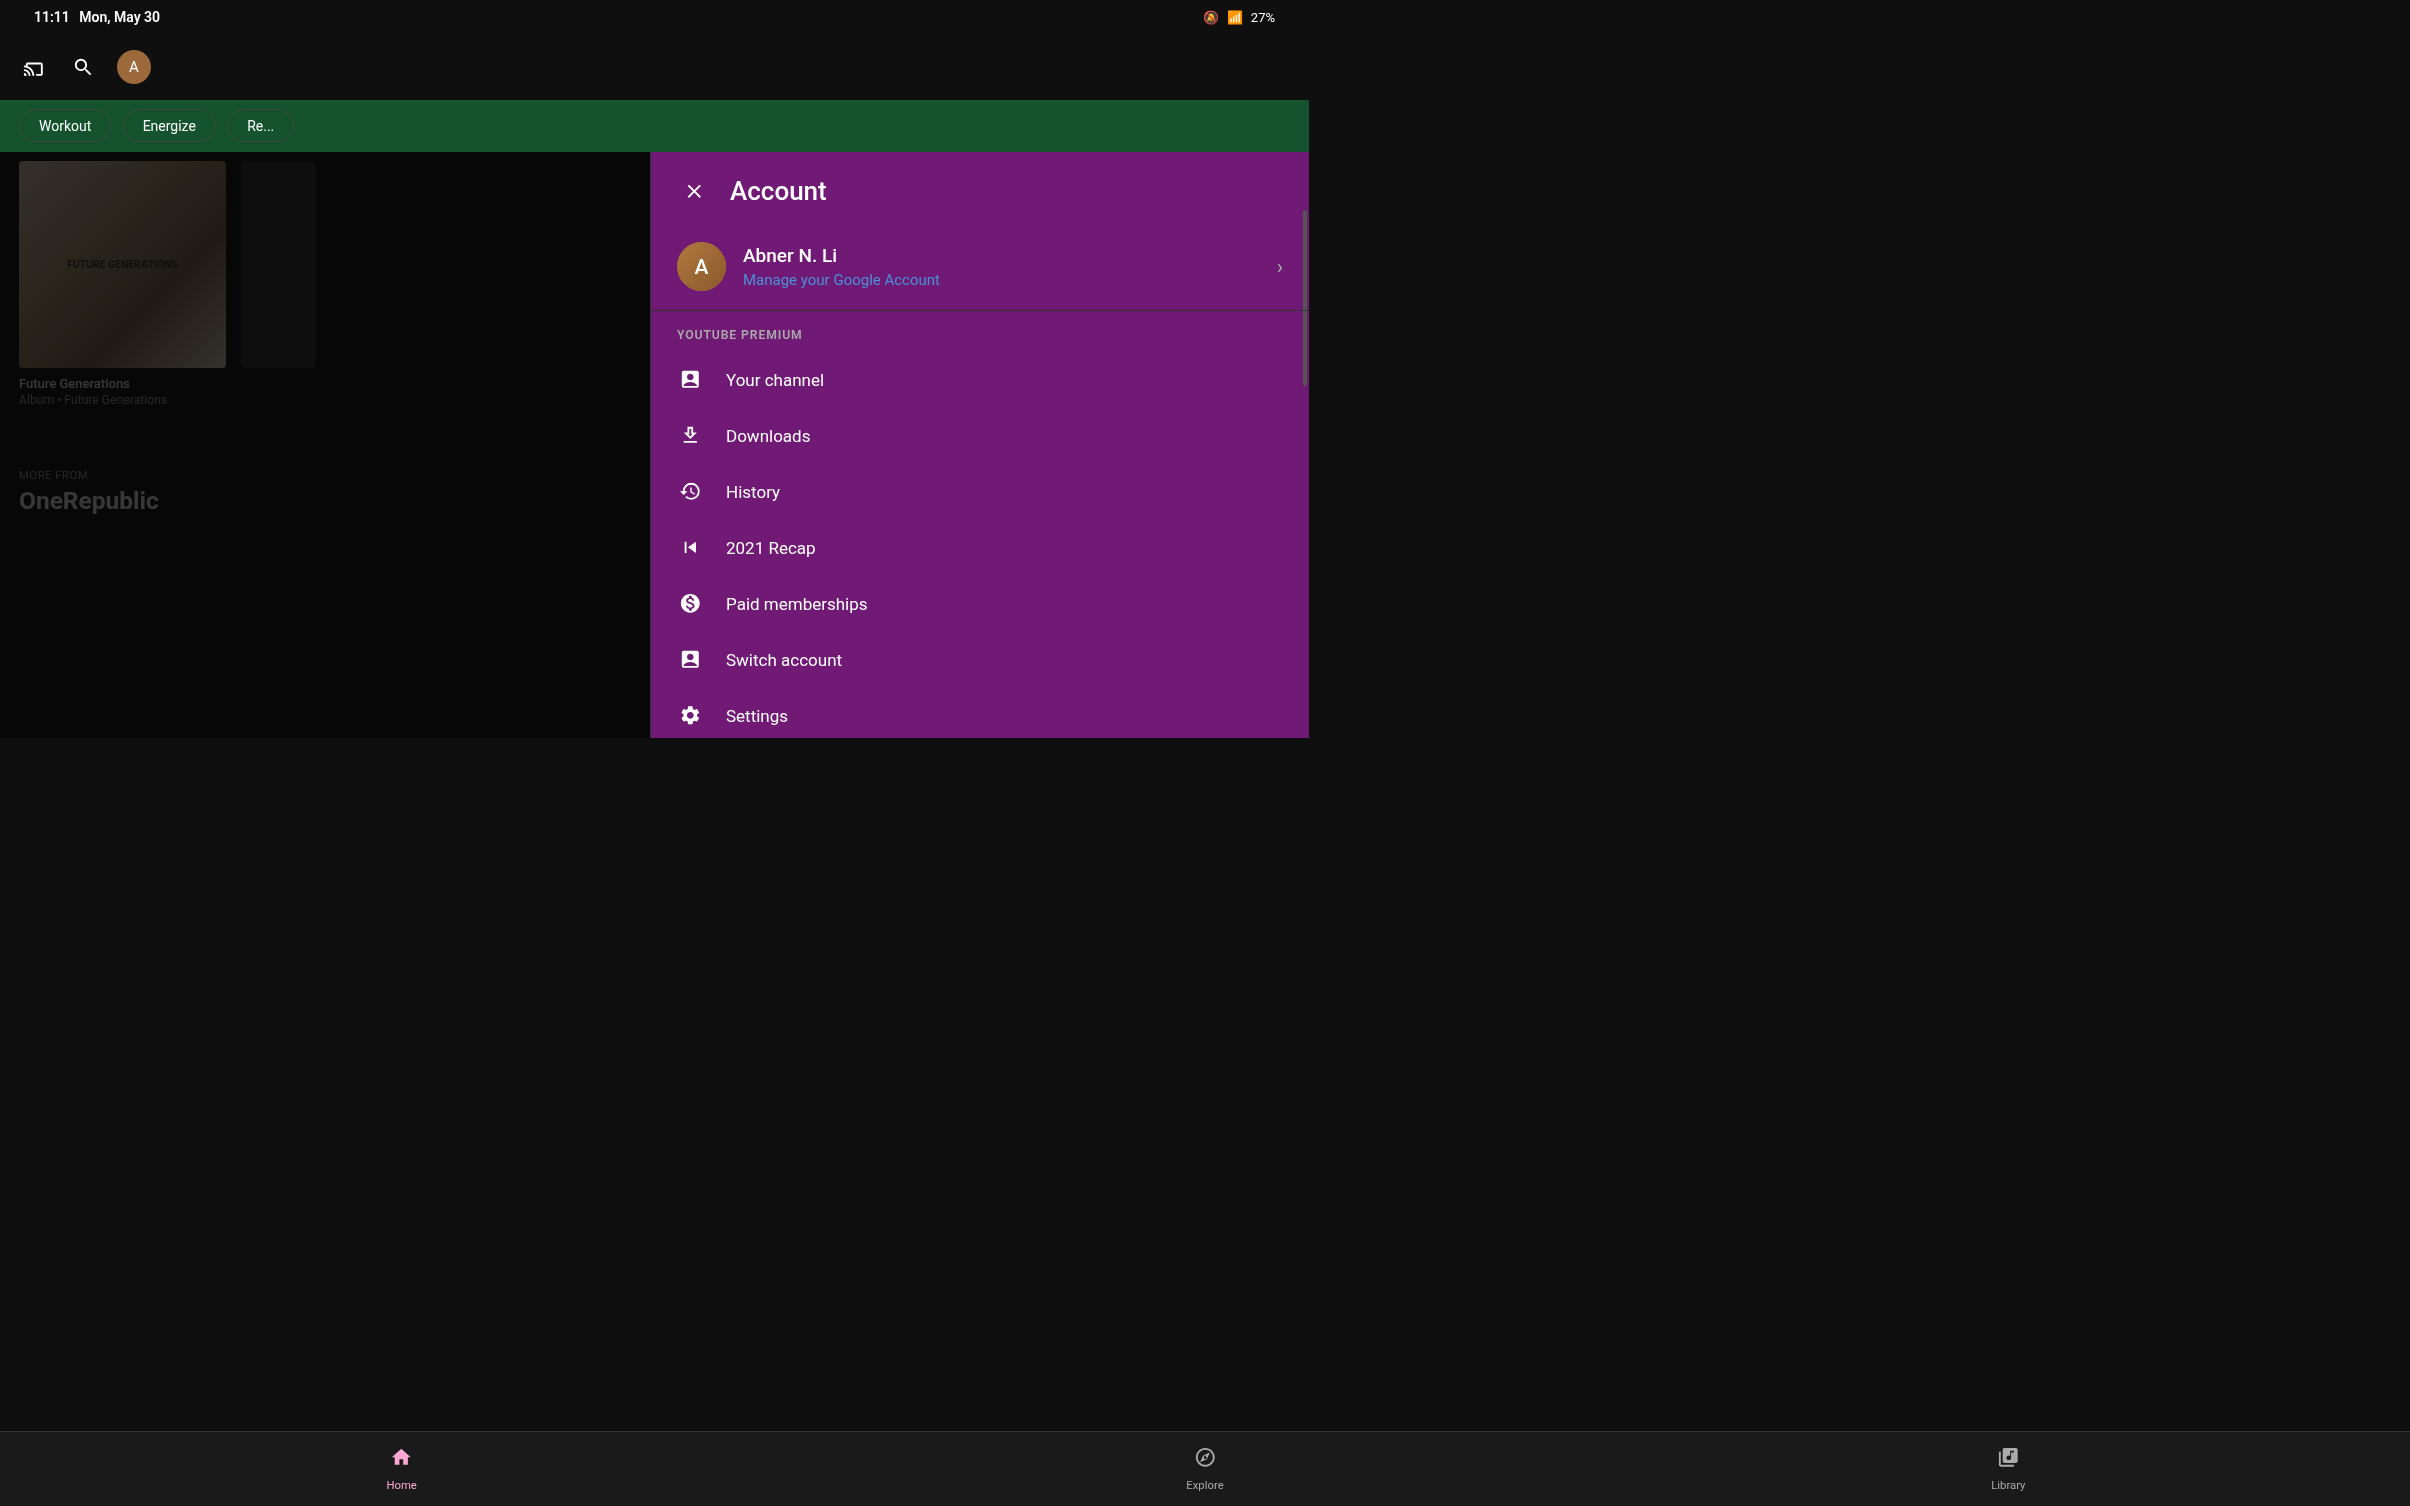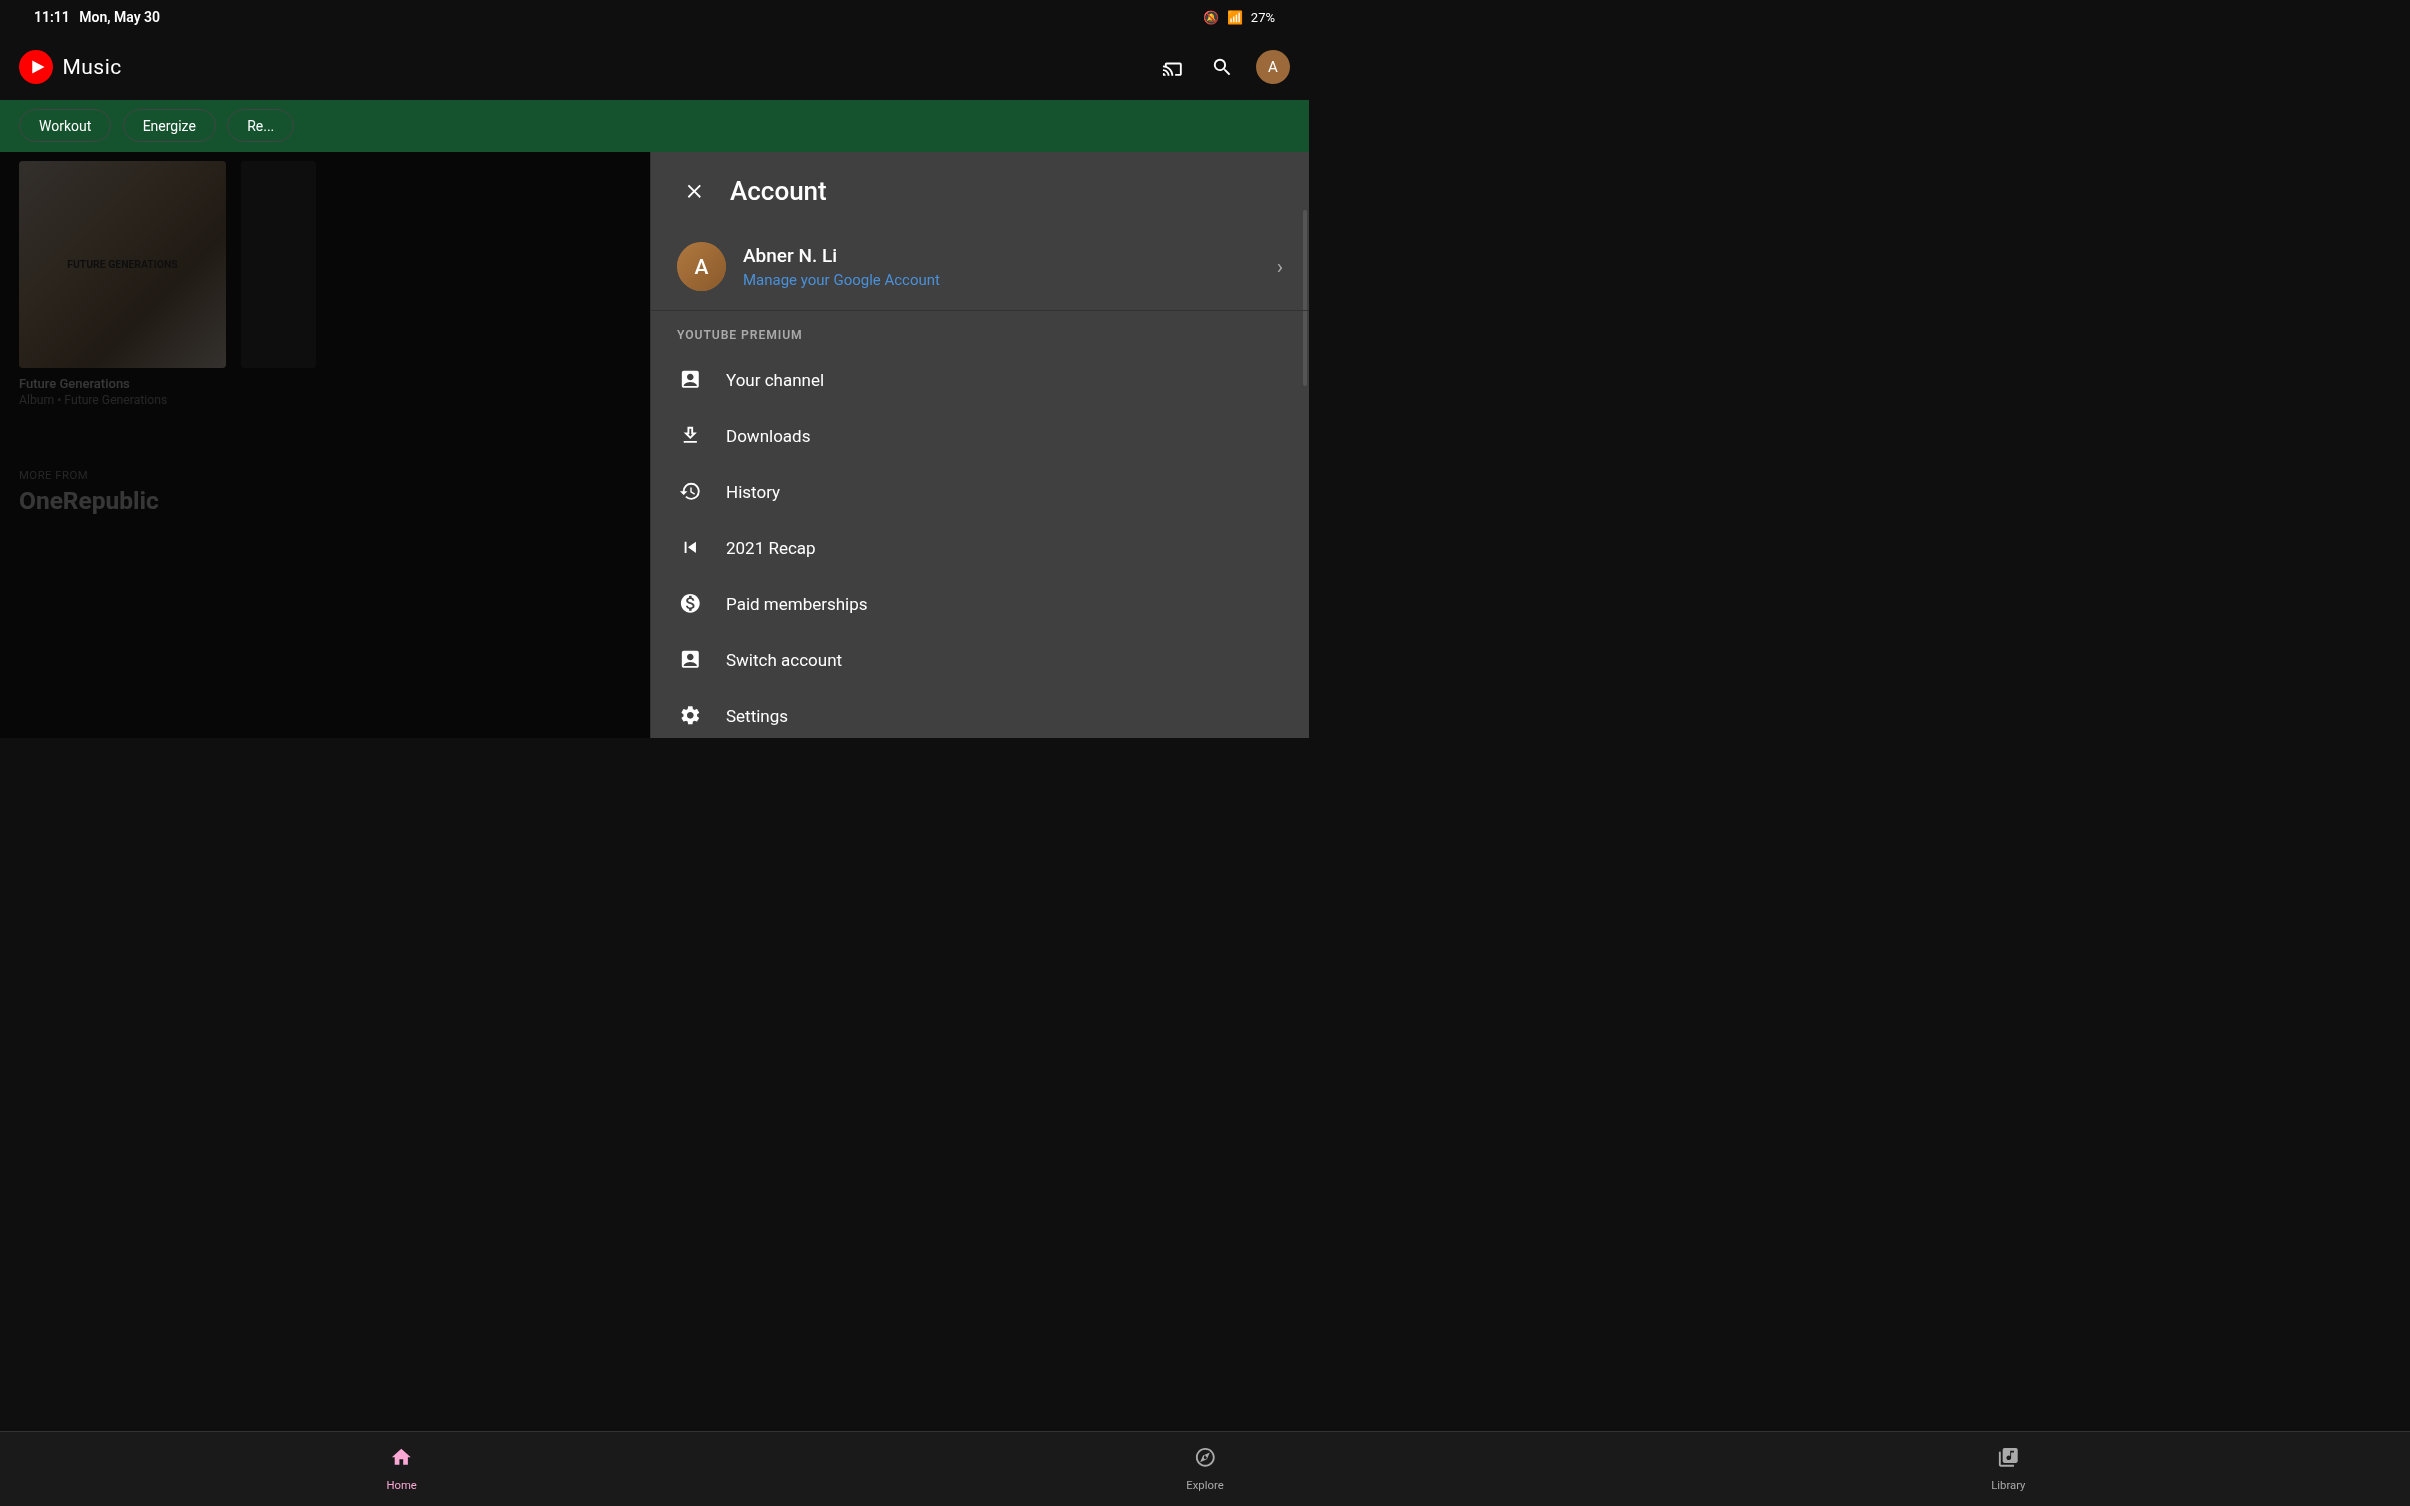--- a/index.html
+++ b/index.html
@@ -162,21 +162,21 @@
 
     
     .overlay-backdrop {
       flex: 1;
       background: rgba(0,0,0,0.5);
     }
 
     
     .account-panel {
       width: 659px;
-      background: #404040;
+      background: #701a75;
       display: flex;
       flex-direction: column;
       overflow-y: auto;
       border-left: 0.9px solid #333;
     }
 
     .panel-header {
       display: flex;
       align-items: center;
       gap: 19px;
@@ -345,28 +345,20 @@
     <span class="status-time">Mon, May 30</span>
   </div>
   <div class="status-right">
     <span style="font-size:13px;">🔕</span>
     <span style="font-size:13px;">📶</span>
     <span style="font-size:13px;color:#fff;">27%</span>
   </div>
 </div>
 
 <div class="header">
-  <div class="logo-area">
-
-    <svg class="yt-logo" viewBox="0 0 36 36" xmlns="http://www.w3.org/2000/svg">
-      <circle cx="18" cy="18" r="18" fill="#FF0000"></circle>
-      <polygon points="14,11 27,18 14,25" fill="white"></polygon>
-    </svg>
-    <span class="yt-music-text">Music</span>
-  </div>
   <div class="header-actions">
     <div class="header-icon" title="Cast">
       <svg viewBox="0 0 24 24" fill="white" width="24.5" height="24.5">
           <path d="M1 18v3h3c0-1.66-1.34-3-3-3zm0-4v2c2.76 0 5 2.24 5 5h2c0-3.87-3.13-7-7-7zm18-7H5c-1.1 0-2 .9-2 2v3h2v-3h14v10h-5v2h5c1.1 0 2-.9 2-2V9c0-1.1-.9-2-2-2zm-18 3v2c4.97 0 9 4.03 9 9h2c0-6.08-4.93-11-11-11z"></path>
         </svg>
     </div>
     <div class="header-icon" title="Search">
       <svg viewBox="0 0 24 24" fill="white" width="24.5" height="24.5">
           <path d="M15.5 14h-.79l-.28-.27A6.471 6.471 0 0 0 16 9.5 6.5 6.5 0 1 0 9.5 16c1.61 0 3.09-.59 4.23-1.57l.27.28v.79l5 4.99L20.49 19l-4.99-5zm-6 0C7.01 14 5 11.99 5 9.5S7.01 5 9.5 5 14 7.01 14 9.5 11.99 14 9.5 14z"></path>
         </svg>

